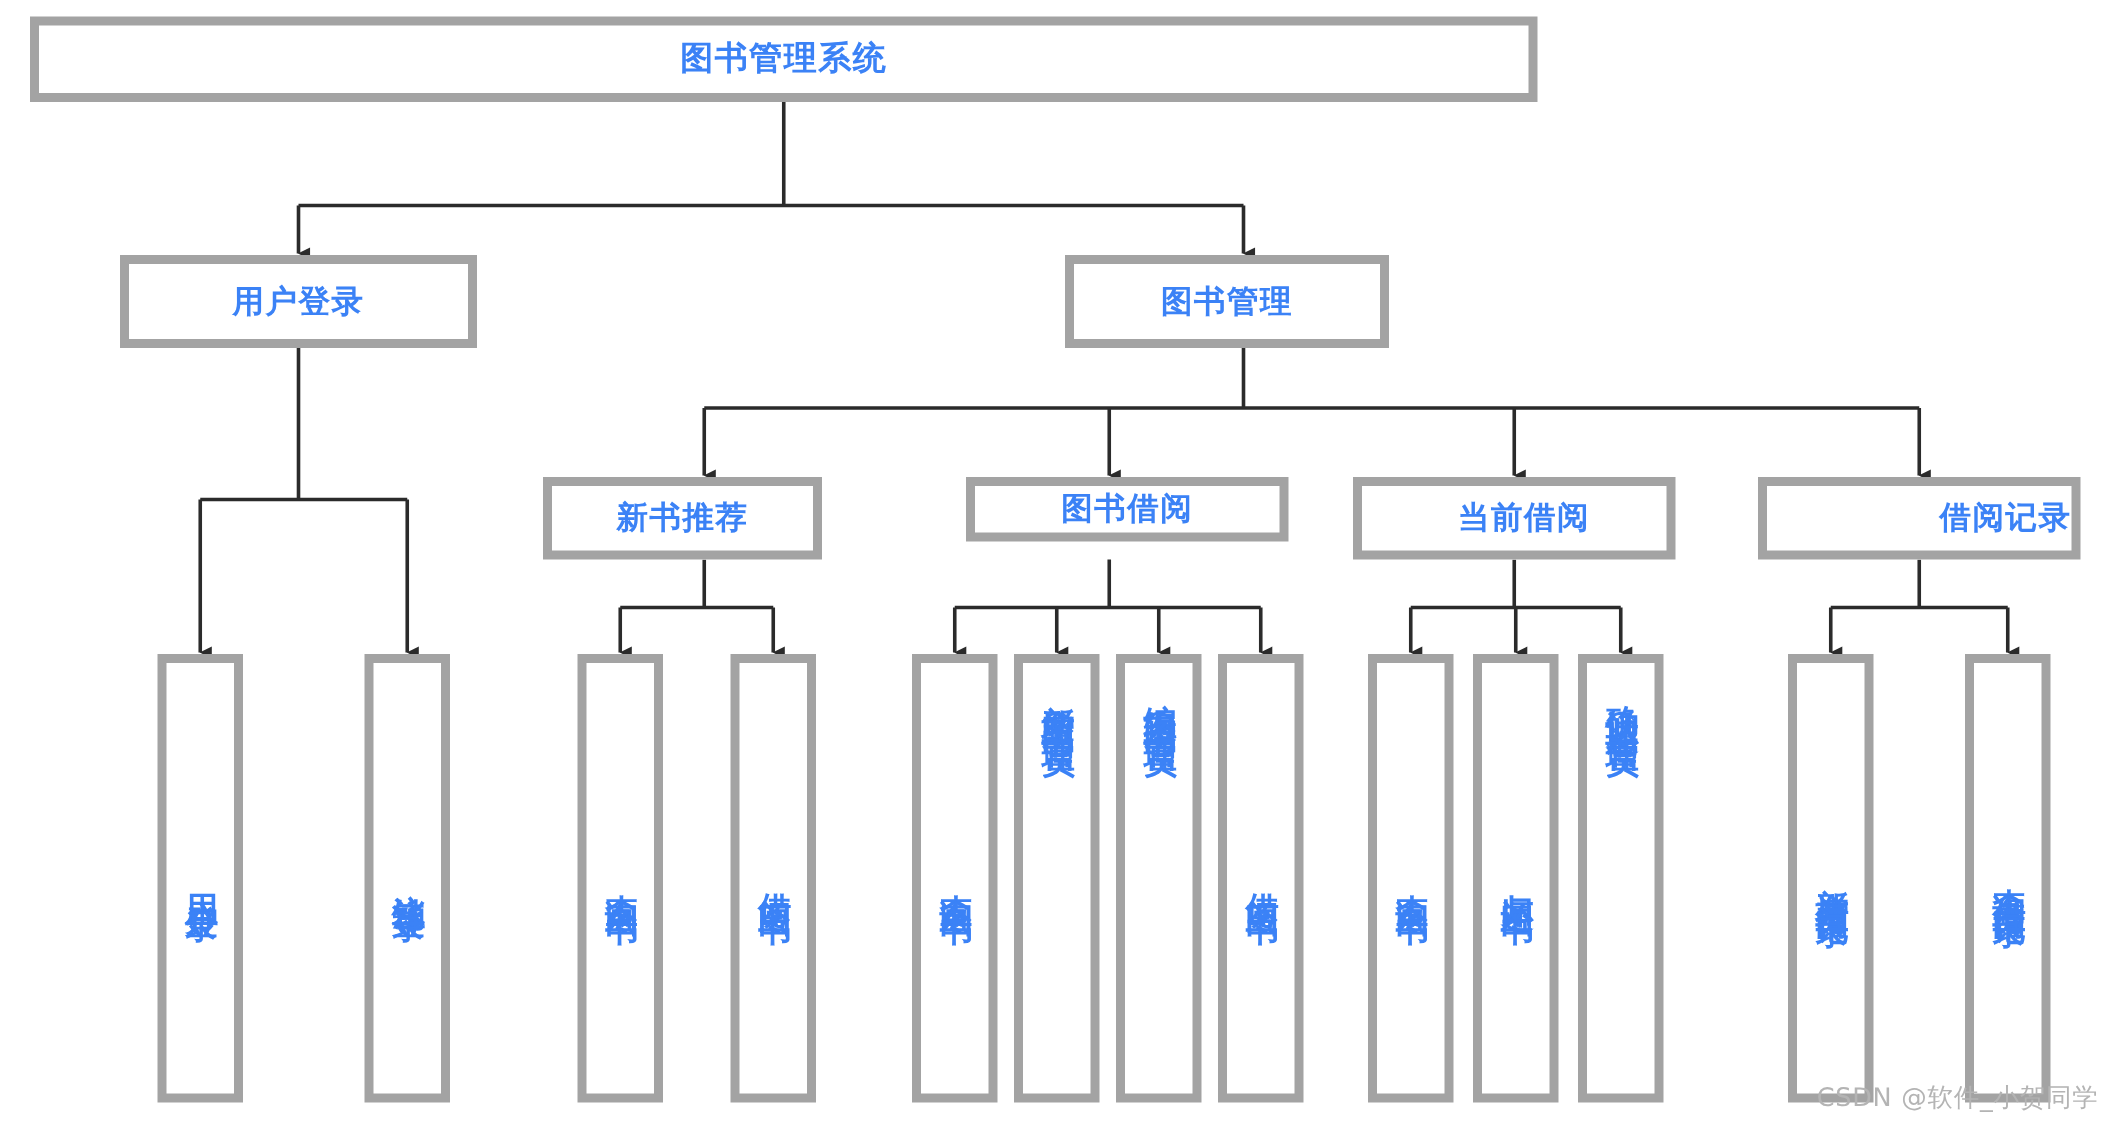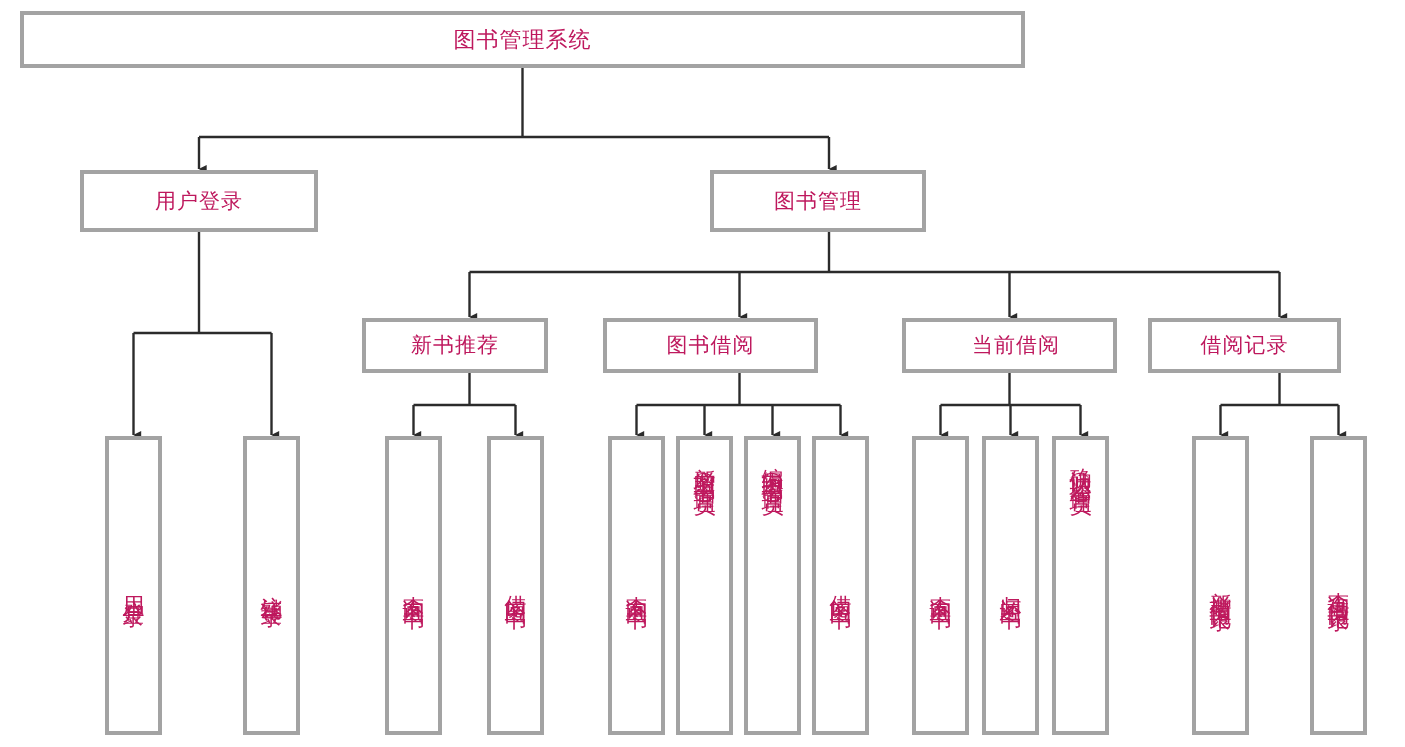--- a/index.html
+++ b/index.html
@@ -23,26 +23,27 @@
     left: 0;
     top: 0;
     width: 1405px;
     height: 747px;
     pointer-events: none;
   }
   .node {
     position: absolute;
     box-sizing: border-box;
     background: #ffffff;
-    border: 4px solid #a3a3a3;
+    border: 6px solid #a3a3a3;
     display: flex;
     align-items: center;
     justify-content: center;
-    color: #be185d;
+    color: #3b82f6;
     z-index: 2;
+    font-weight: bold;
   }
   .node-label {
     display: block;
     text-align: center;
     line-height: 1.0;
     white-space: nowrap;
   }
   
   .node.horiz .node-label {
     font-size: 21px;
@@ -135,27 +136,27 @@
       </div>
       <div class="node horiz" style="left: 80px; top: 170px; width: 238px; height: 62px;">
         <span class="node-label">用户登录</span>
       </div>
       <div class="node horiz" style="left: 710px; top: 170px; width: 216px; height: 62px;">
         <span class="node-label">图书管理</span>
       </div>
       <div class="node horiz" style="left: 362px; top: 318px; width: 186px; height: 55px;">
         <span class="node-label">新书推荐</span>
       </div>
-      <div class="node horiz" style="left: 603px; top: 318px; width: 215px; height: 55px;">
+      <div class="node horiz" style="left: 644px; top: 318px; width: 215px; height: 43px;">
         <span class="node-label">图书借阅</span>
       </div>
       <div class="node horiz" style="left: 902px; top: 318px; width: 215px; height: 55px; padding-left: 13px;">
         <span class="node-label">当前借阅</span>
       </div>
-      <div class="node horiz" style="left: 1148px; top: 318px; width: 193px; height: 55px;">
+      <div class="node horiz" style="left: 1172px; top: 318px; width: 215px; height: 55px; justify-content: flex-end;">
         <span class="node-label">借阅记录</span>
       </div>
       <div class="node leaf centered" style="left: 105px; top: 436px; width: 57px; height: 299px;">
         <span class="node-label">用户登录</span>
       </div>
       <div class="node leaf centered" style="left: 243px; top: 436px; width: 57px; height: 299px;">
         <span class="node-label">注销登录</span>
       </div>
       <div class="node leaf centered" style="left: 385px; top: 436px; width: 57px; height: 299px;">
         <span class="node-label">查询图书</span>
@@ -185,14 +186,15 @@
         <span class="node-label">确认归还（管理员）</span>
       </div>
       <div class="node leaf centered" style="left: 1192px; top: 436px; width: 57px; height: 299px;">
         <span class="node-label">新增借阅记录</span>
       </div>
       <div class="node leaf centered" style="left: 1310px; top: 436px; width: 57px; height: 299px;">
         <span class="node-label">查询借阅记录</span>
       </div>
     </div>
 
+  <div id="watermark">CSDN @软件_小贺同学</div>
 
 </div>
 
 </body></html>

